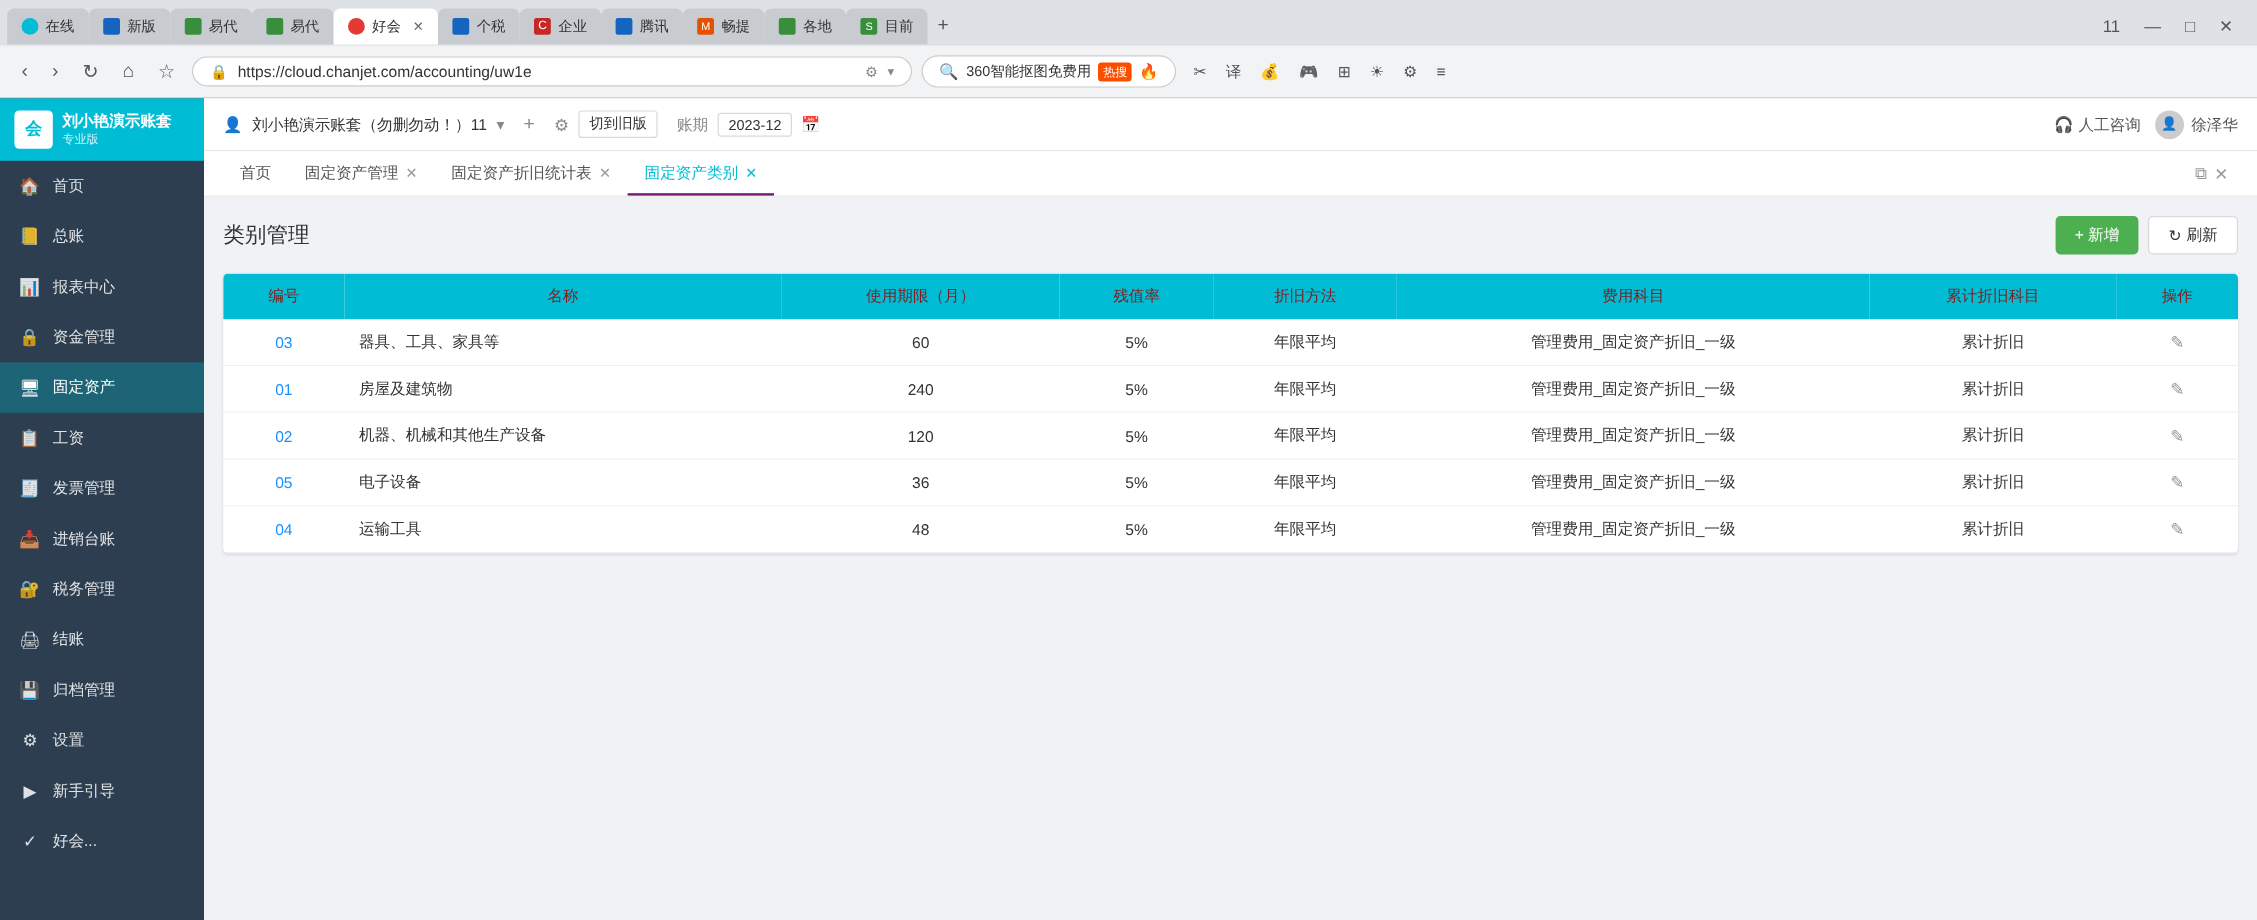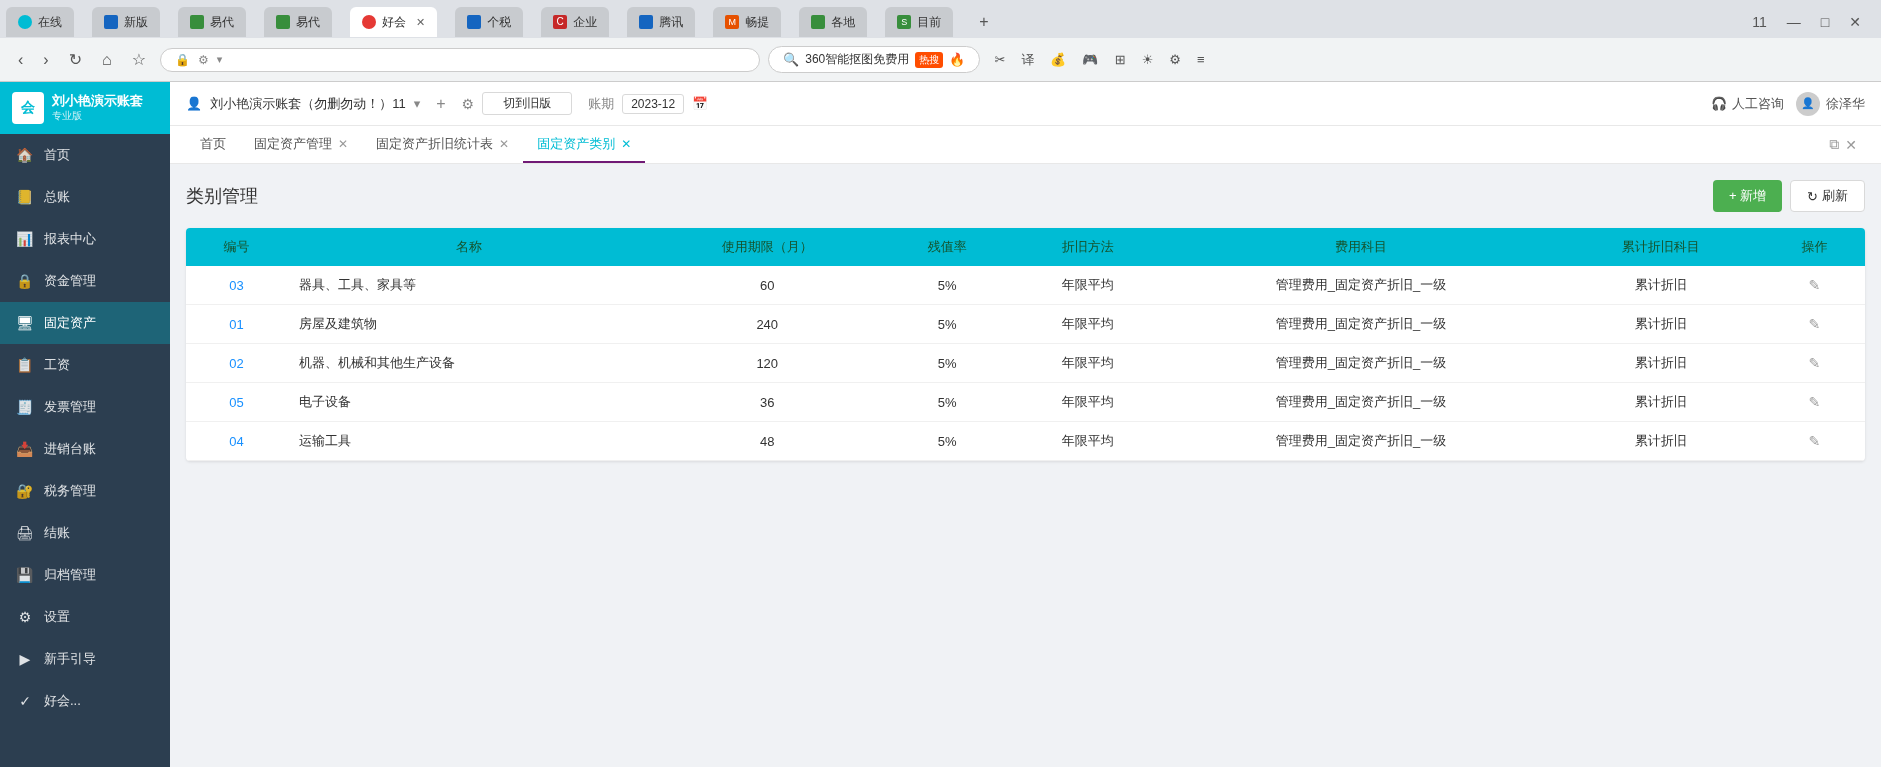--- a/index.html
+++ b/index.html
@@ -1,20 +1,20 @@
 <!DOCTYPE html>
 <html><head>
   <meta charset="utf-8">
   <style>
     * { box-sizing: border-box; margin: 0; padding: 0; }
     body { font-family: 'Microsoft YaHei', Arial, sans-serif; font-size: 13px; background: #f0f2f5; overflow: hidden; }
 
     
     .browser-chrome { background: #dee1e6; width: 100%; }
-    .tab-bar { display: flex; align-items: center; padding: 6px 6px 0; background: #dee1e6; height: 38px; gap: 18px; overflow: hidden; }
+    .tab-bar { display: flex; align-items: center; padding: 6px 6px 0; background: #dee1e6; height: 38px; gap: 0; overflow: hidden; }
     .browser-tab { display: flex; align-items: center; padding: 0 12px; height: 30px; background: #c8cbcf; border-radius: 6px 6px 0 0; font-size: 12px; color: #333; gap: 6px; white-space: nowrap; cursor: pointer; }
     .browser-tab .tab-close { color: #666; font-size: 11px; cursor: pointer; margin-left: 4px; }
     .tab-add { background: none; border: none; cursor: pointer; padding: 4px 8px; color: #555; font-size: 16px; }
     .tab-spacer { flex: 1; }
     .tab-controls { display: flex; align-items: center; gap: 8px; padding-right: 8px; margin-left: 12px; }
     .tab-ctrl-btn { background: none; border: none; cursor: pointer; color: #555; font-size: 14px; padding: 2px 6px; }
 
     .address-bar { display: flex; align-items: center; padding: 4px 12px; background: #f1f3f4; gap: 8px; height: 44px; border-bottom: 1px solid #ccc; }
     .nav-btn { background: none; border: none; cursor: pointer; color: #555; font-size: 16px; padding: 4px 6px; border-radius: 50%; }
     .url-bar { flex: 1; display: flex; align-items: center; background: #fff; border: 1px solid #ccc; border-radius: 20px; padding: 4px 14px; gap: 8px; max-width: 600px; }
@@ -42,21 +42,21 @@
     .sidebar-item .si-icon { width: 18px; text-align: center; font-size: 14px; }
 
     
     .main-content { flex: 1; display: flex; flex-direction: column; background: #f0f2f5; overflow: hidden; }
 
     
     .top-bar { background: #fff; padding: 6px 16px; display: flex; align-items: center; justify-content: space-between; border-bottom: 1px solid #e8e8e8; height: 44px; }
     .top-bar-left { display: flex; align-items: center; gap: 8px; font-size: 13px; color: #333; }
     .user-info { font-size: 13px; font-weight: normal; }
     .period-badge { background: #fff; border: 1px solid #d9d9d9; border-radius: 3px; padding: 2px 8px; font-size: 12px; color: #333; cursor: pointer; }
-    .switch-btn { background: #fff; border: 1px solid #d9d9d9; border-radius: 3px; padding: 2px 20px; font-size: 12px; color: #333; cursor: pointer; }
+    .switch-btn { background: #fff; border: 1px solid #d9d9d9; border-radius: 3px; padding: 2px 8px; font-size: 12px; color: #333; cursor: pointer; }
     .top-bar-right { display: flex; align-items: center; gap: 12px; font-size: 13px; color: #555; }
     .top-bar-right .service-btn { display: flex; align-items: center; gap: 4px; cursor: pointer; }
     .avatar-area { display: flex; align-items: center; gap: 6px; cursor: pointer; }
     .avatar { width: 24px; height: 24px; border-radius: 50%; background: #ccc; display: flex; align-items: center; justify-content: center; font-size: 11px; color: #fff; }
 
     
     .tab-nav { background: #fff; display: flex; align-items: center; border-bottom: 1px solid #e8e8e8; padding: 0 16px; height: 38px; gap: 0; }
     .page-tab { display: flex; align-items: center; padding: 0 14px; height: 100%; font-size: 13px; color: #555; cursor: pointer; border-bottom: 2px solid transparent; gap: 6px; white-space: nowrap; }
     .page-tab.active { color: #00bcd4; border-bottom: 2px solid #701a75; }
     .page-tab .close-x { color: #999; font-size: 12px; cursor: pointer; }
@@ -67,21 +67,21 @@
 
     
     .page-header { display: flex; align-items: center; justify-content: space-between; margin-bottom: 16px; }
     .page-title { font-size: 18px; font-weight: normal; color: #333; }
     .header-actions { display: flex; gap: 8px; }
     .btn-primary { background: #4caf50; color: #fff; border: none; border-radius: 4px; padding: 6px 16px; cursor: pointer; font-size: 13px; display: flex; align-items: center; gap: 4px; }
     .btn-default { background: #fff; color: #333; border: 1px solid #d9d9d9; border-radius: 4px; padding: 6px 16px; cursor: pointer; font-size: 13px; display: flex; align-items: center; gap: 4px; }
 
     
     .data-table { width: 100%; border-collapse: collapse; background: #fff; border-radius: 4px; overflow: hidden; box-shadow: 0 1px 3px rgba(0,0,0,0.1); }
-    .data-table thead tr { background: #00bcd4; color: #14532d; }
+    .data-table thead tr { background: #00bcd4; color: #7f1d1d; }
     .data-table thead th { padding: 10px 12px; text-align: center; font-size: 13px; font-weight: normal; white-space: nowrap; }
     .data-table tbody tr { border-bottom: 1px solid #f0f0f0; }
     .data-table tbody td { padding: 10px 12px; text-align: center; font-size: 13px; color: #333; }
     .data-table tbody td.code-cell { color: #1890ff; }
     .data-table tbody td.text-left { text-align: left; }
     .edit-icon { color: #999; cursor: pointer; font-size: 14px; }
 
     
     .window-controls { display: flex; gap: 6px; padding: 0 8px; }
     .win-ctrl { background: none; border: none; cursor: pointer; color: #999; font-size: 14px; }
@@ -148,20 +148,21 @@
   </div>
 
   <div class="address-bar">
     <button class="nav-btn">‹</button>
     <button class="nav-btn">›</button>
     <button class="nav-btn">↻</button>
     <button class="nav-btn">⌂</button>
     <button class="nav-btn">☆</button>
     <div class="url-bar">
       <span class="lock-icon">🔒</span>
+      <span class="url-text">https://cloud.chanjet.com/accounting/uw1e</span>
       <span class="url-expand">⚙</span>
       <span style="color:#888;font-size:11px;">▾</span>
     </div>
     <div class="search-bar">
       <span>🔍</span>
       <span class="search-text">360智能抠图免费用</span>
       <span class="hot-tag">热搜</span>
       <span style="color:#e65100;font-size:13px;">🔥</span>
     </div>
     <div class="toolbar-btns">

